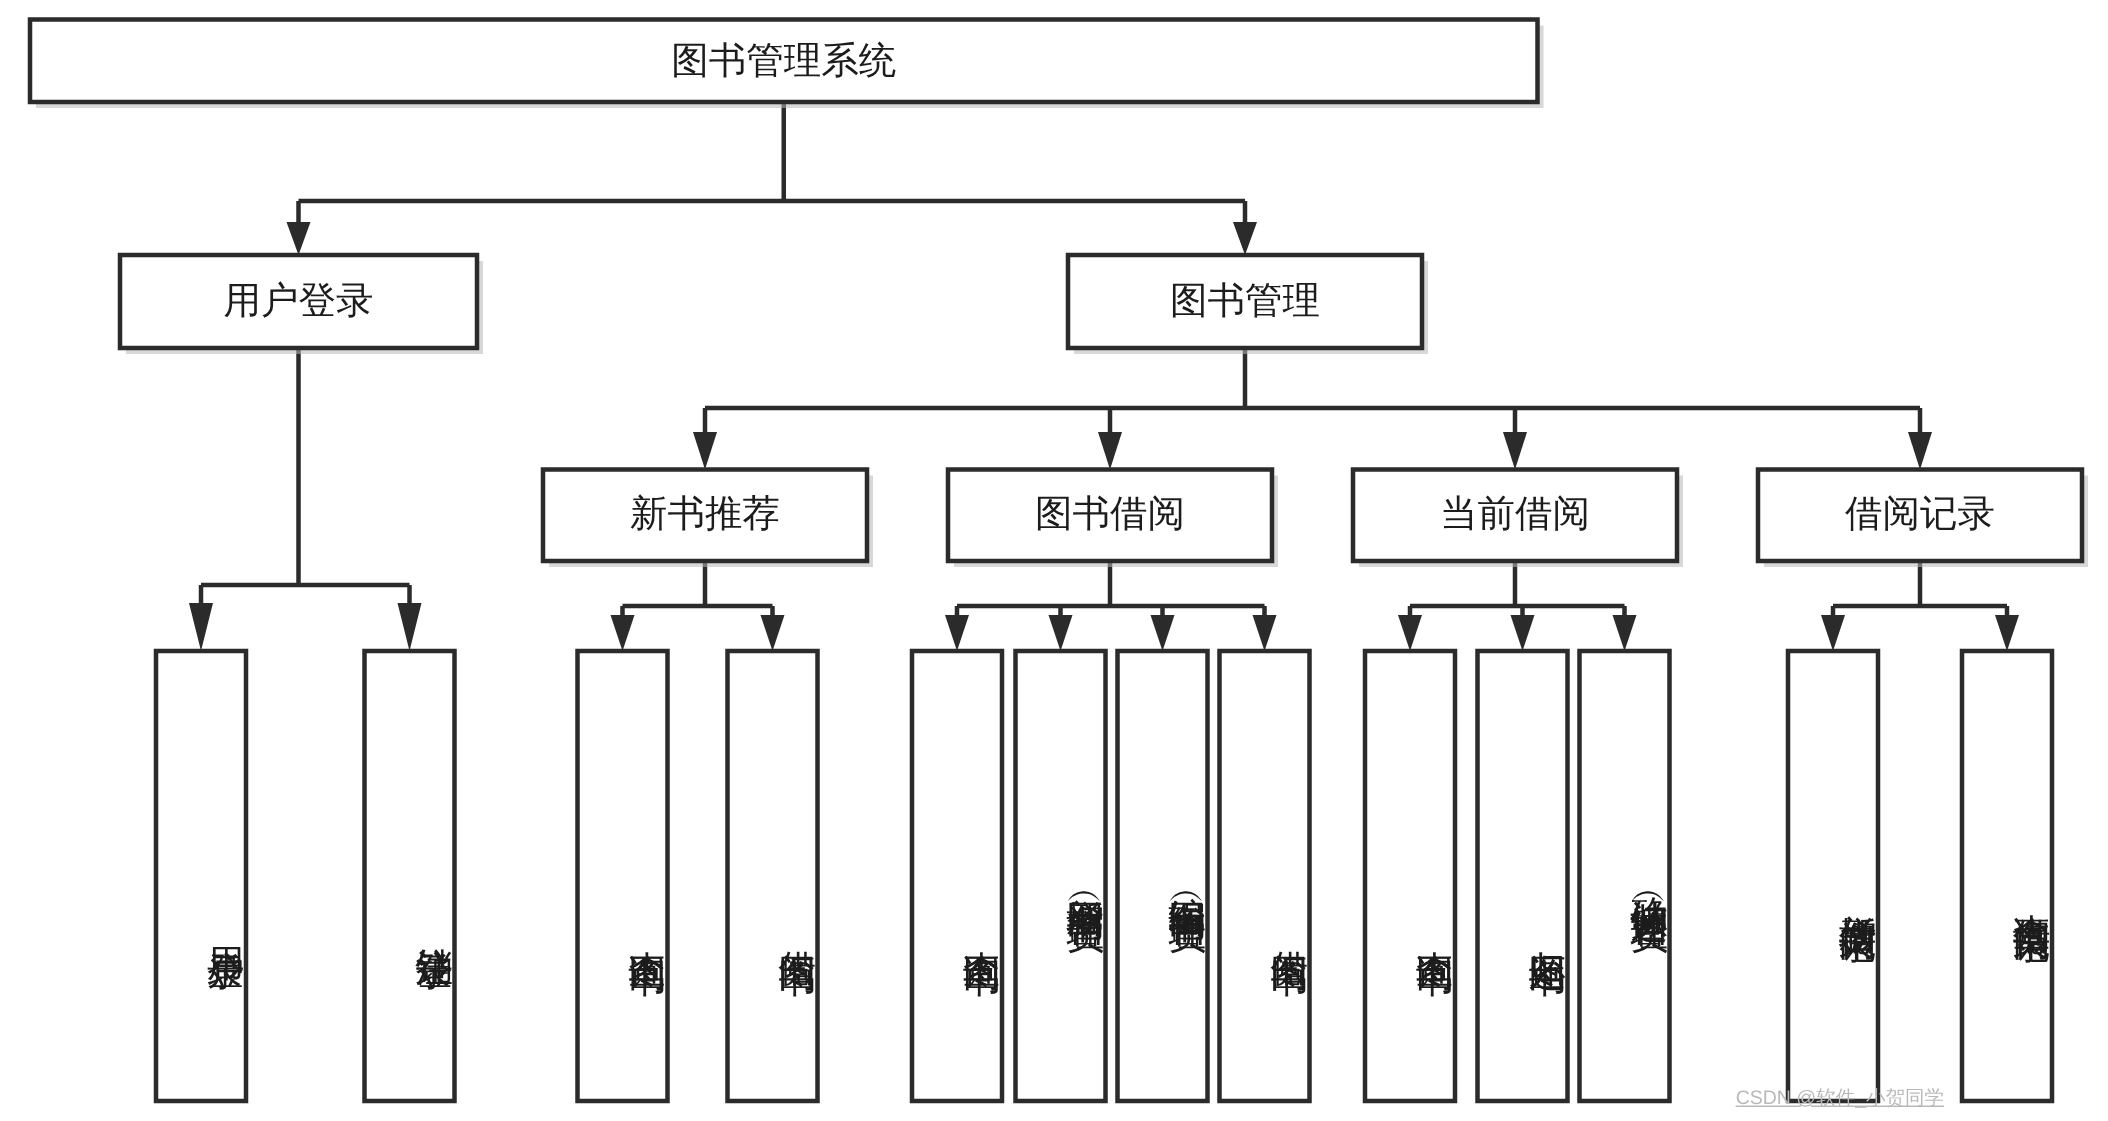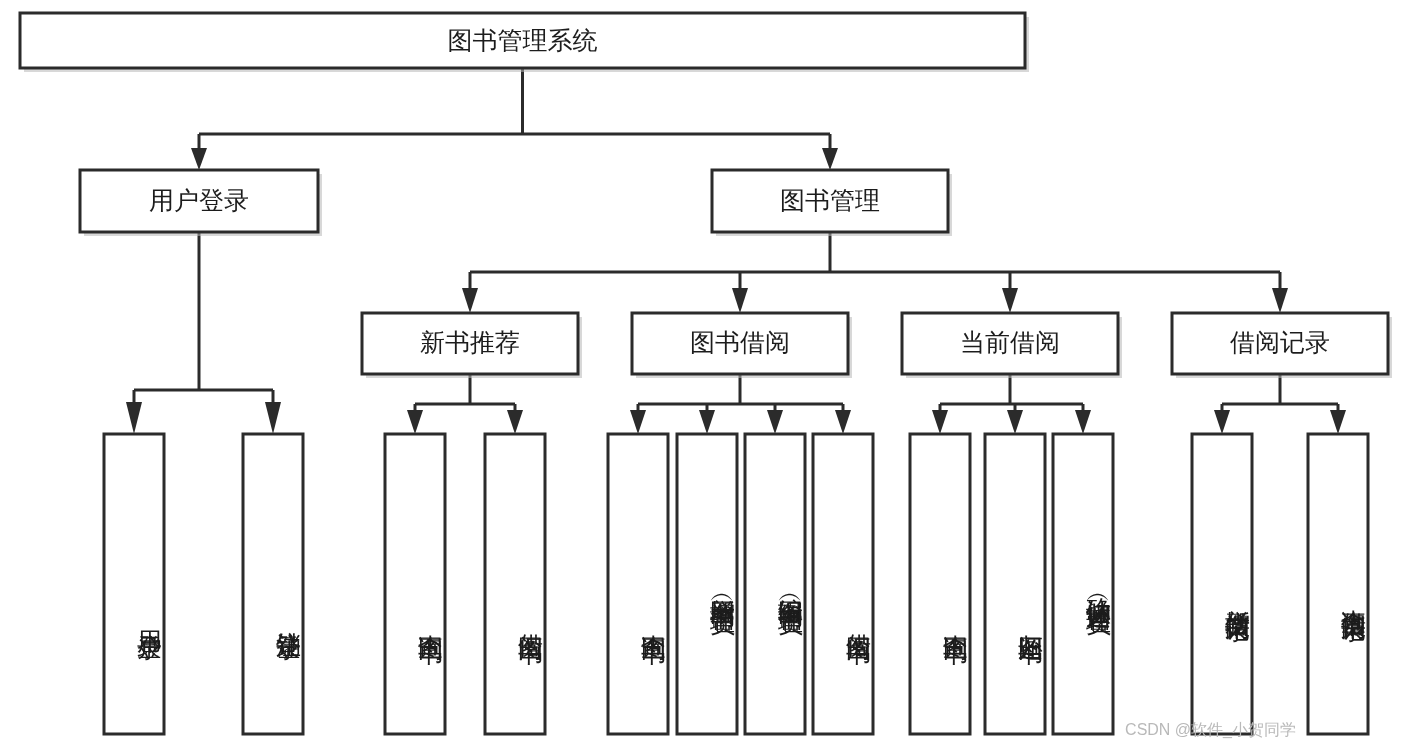--- a/index.html
+++ b/index.html
@@ -65,24 +65,25 @@
     align-items: flex-start;
     justify-content: center;
     white-space: nowrap;
     pointer-events: none;
   }
   .watermark {
     position: absolute;
     right: 12px;
     bottom: 6px;
     font-family: "Liberation Sans", "DejaVu Sans", sans-serif;
-    font-size: 16px;
+    font-size: 13px;
     color: #b9b9b9;
     white-space: nowrap;
     pointer-events: none;
+    text-decoration: underline;
   }
 </style>
 </head>
 <body>
 
 <div id="diagram-root">
 
   <svg id="flow" viewBox="0 0 1405 747">
     <defs>
       <marker id="arrow" viewBox="0 0 12 14" refX="6" refY="13" markerWidth="12" markerHeight="14" orient="auto-start-reverse">

